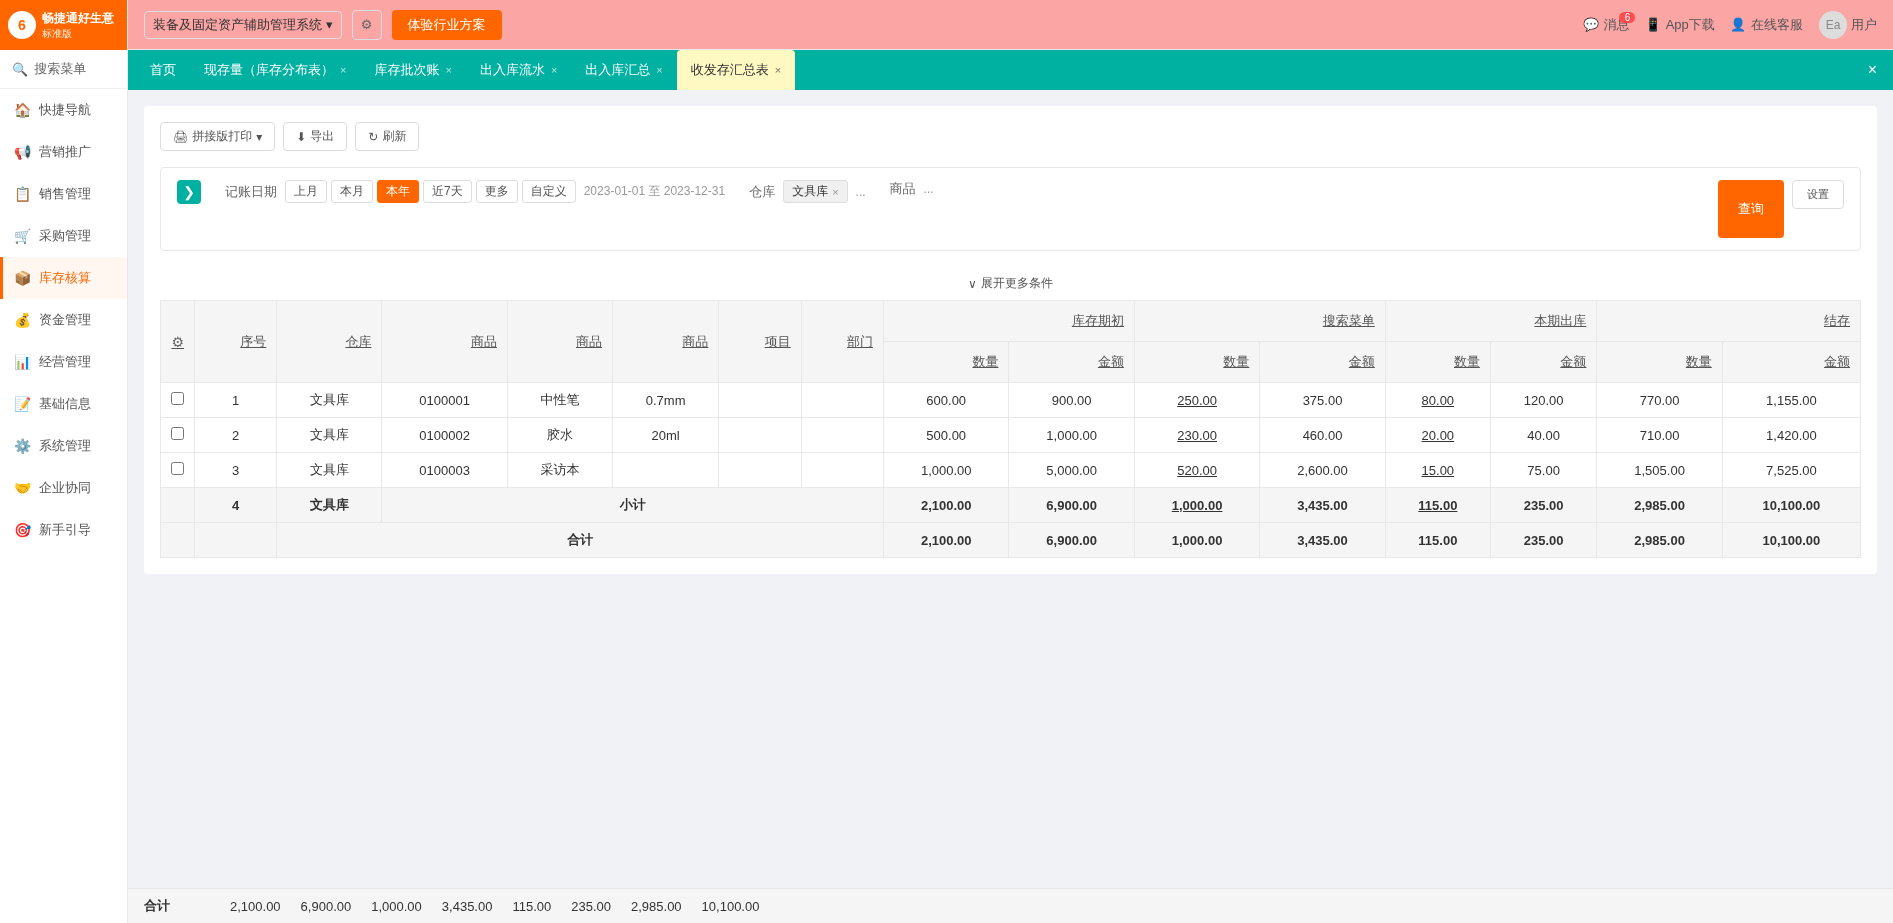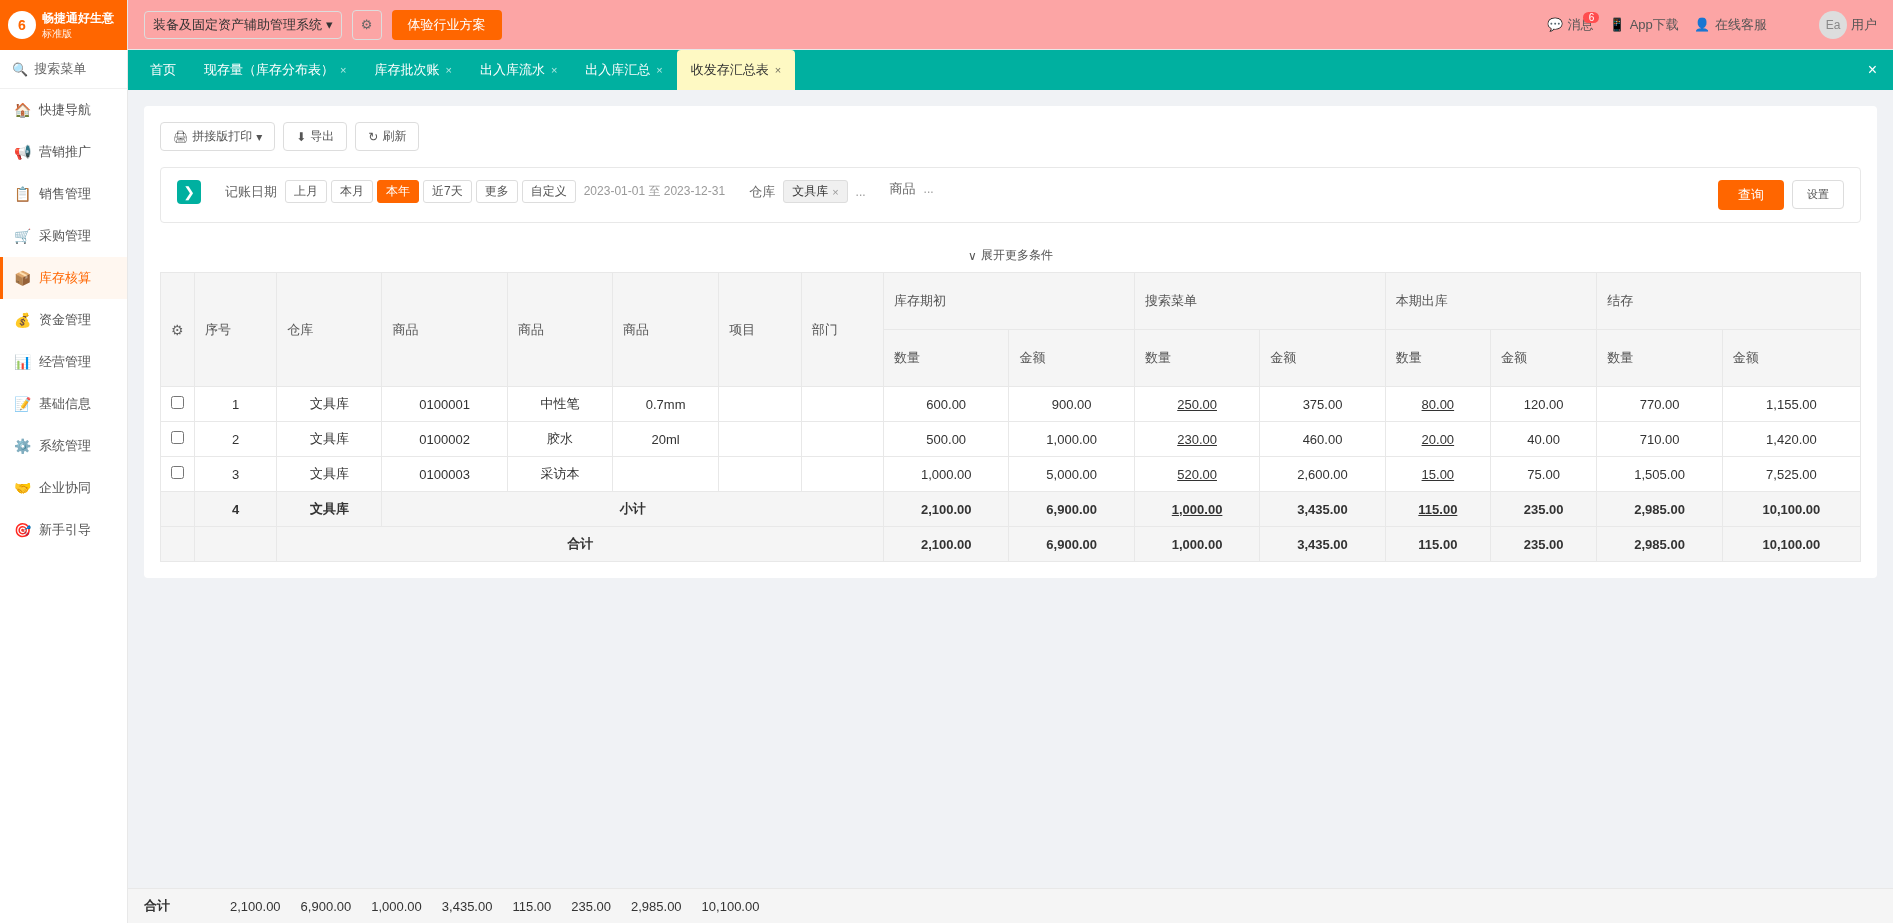--- a/index.html
+++ b/index.html
@@ -16,21 +16,21 @@
 
     
     .top-header { position: fixed; left: 128px; right: 0; top: 0; height: 50px; background: #fca5a5; border-bottom: 1px solid #e8e8e8; z-index: 99; display: flex; align-items: center; justify-content: space-between; padding: 0 16px; }
     .top-header-left { display: flex; align-items: center; gap: 10px; }
     .system-select { border: 1px solid #ddd; border-radius: 4px; padding: 4px 8px; font-size: 13px; color: #333; cursor: pointer; display: flex; align-items: center; gap: 4px; }
     .gear-btn { width: 30px; height: 30px; border: 1px solid #ddd; border-radius: 4px; display: flex; align-items: center; justify-content: center; cursor: pointer; color: #666; }
     .trial-btn { background: #ff6600; color: #fff; border: none; border-radius: 4px; padding: 6px 16px; font-size: 13px; cursor: pointer; text-align: center; }
     .top-header-right { display: flex; align-items: center; gap: 16px; }
     .top-header-right-item { display: flex; align-items: center; gap: 4px; color: #555; font-size: 13px; cursor: pointer; position: relative; }
     .badge-dot { position: absolute; top: -4px; right: -6px; background: #ff4d4f; color: #fff; border-radius: 8px; font-size: 10px; padding: 0 4px; min-width: 16px; text-align: center; }
-    .user-avatar { width: 28px; height: 28px; border-radius: 50%; background: #ddd; display: flex; align-items: center; justify-content: center; color: #888; font-size: 12px; margin-left: 36px; }
+    .user-avatar { width: 28px; height: 28px; border-radius: 50%; background: #ddd; display: flex; align-items: center; justify-content: center; color: #888; font-size: 12px; }
 
     
     .tab-bar { position: fixed; left: 128px; right: 0; top: 50px; height: 40px; background: #00b0a0; display: flex; align-items: center; z-index: 98; padding: 0 8px; }
     .tab-item { height: 40px; display: flex; align-items: center; padding: 0 14px; color: #fff; font-size: 13px; cursor: pointer; white-space: nowrap; gap: 6px; }
     .tab-item.active { background: #fef9c3; color: #333; border-radius: 4px 4px 0 0; }
     .tab-close { font-size: 11px; color: inherit; opacity: 0.7; }
     .tab-bar-close { margin-left: auto; color: #fff; font-size: 16px; cursor: pointer; padding: 4px 8px; }
 
     
     .main-content { margin-left: 128px; margin-top: 90px; padding: 16px; background: #f0f2f5; min-height: calc(923px - 90px); }
@@ -49,26 +49,26 @@
     .filter-group { display: flex; align-items: center; gap: 8px; flex-wrap: wrap; }
     .filter-label { color: #666; font-size: 13px; white-space: nowrap; }
     .date-shortcuts { display: flex; align-items: center; gap: 4px; }
     .date-btn { padding: 2px 8px; border: 1px solid #ddd; border-radius: 3px; font-size: 12px; cursor: pointer; color: #555; background: #fff; }
     .date-btn.active { background: #ff6600; color: #fff; border-color: #ff6600; font-family: Liberation Serif, serif; }
     .date-range-text { font-size: 12px; color: #999; }
     .warehouse-tag { background: #f0f0f0; border: 1px solid #ddd; border-radius: 3px; padding: 2px 8px; font-size: 12px; display: flex; align-items: center; gap: 4px; }
     .tag-close { cursor: pointer; color: #999; font-size: 11px; }
     .filter-more { color: #999; font-size: 12px; }
     .expand-conditions { display: flex; align-items: center; justify-content: center; padding: 8px; color: #555; font-size: 12px; cursor: pointer; gap: 4px; }
-    .btn-query { background: #ff6600; color: #fff; border: none; border-radius: 4px; padding: 6px 20px; font-size: 13px; cursor: pointer; }
+    .btn-query { background: #ff6600; color: #fff; border: none; border-radius: 4px; padding: 20px 20px; font-size: 13px; cursor: pointer; }
     .btn-settings { background: #fff; color: #555; border: 1px solid #ddd; border-radius: 4px; padding: 6px 14px; font-size: 11px; cursor: pointer; }
 
     
     .data-table { width: 100%; border-collapse: collapse; font-size: 13px; }
-    .data-table th { background: #f5f5f5; padding: 19px 10px; text-align: left; border: 1px solid #e8e8e8; color: #555; font-weight: normal; white-space: nowrap; }
+    .data-table th { background: #f5f5f5; padding: 11px 10px; text-align: right; border: 1px solid #e8e8e8; color: #555; font-weight: normal; white-space: nowrap; text-decoration: underline; }
     .data-table td { padding: 8px 10px; border: 1px solid #e8e8e8; text-align: center; color: #333; }
     .data-table .subtotal-row td { background: #f5f5f5; font-weight: bold; }
     .data-table .total-row td { background: #f5f5f5; font-weight: bold; }
     .underline { text-decoration: underline; cursor: pointer; color: #333; }
     .col-settings { width: 30px; }
     .th-group { text-align: center; border: 1px solid #e8e8e8; background: #f5f5f5; }
     .gear-icon-small { color: #666; font-size: 14px; cursor: pointer; }
 
     
     .footer-total { position: fixed; bottom: 0; left: 128px; right: 0; background: #f5f5f5; border-top: 1px solid #e8e8e8; padding: 8px 16px; display: flex; align-items: center; }

